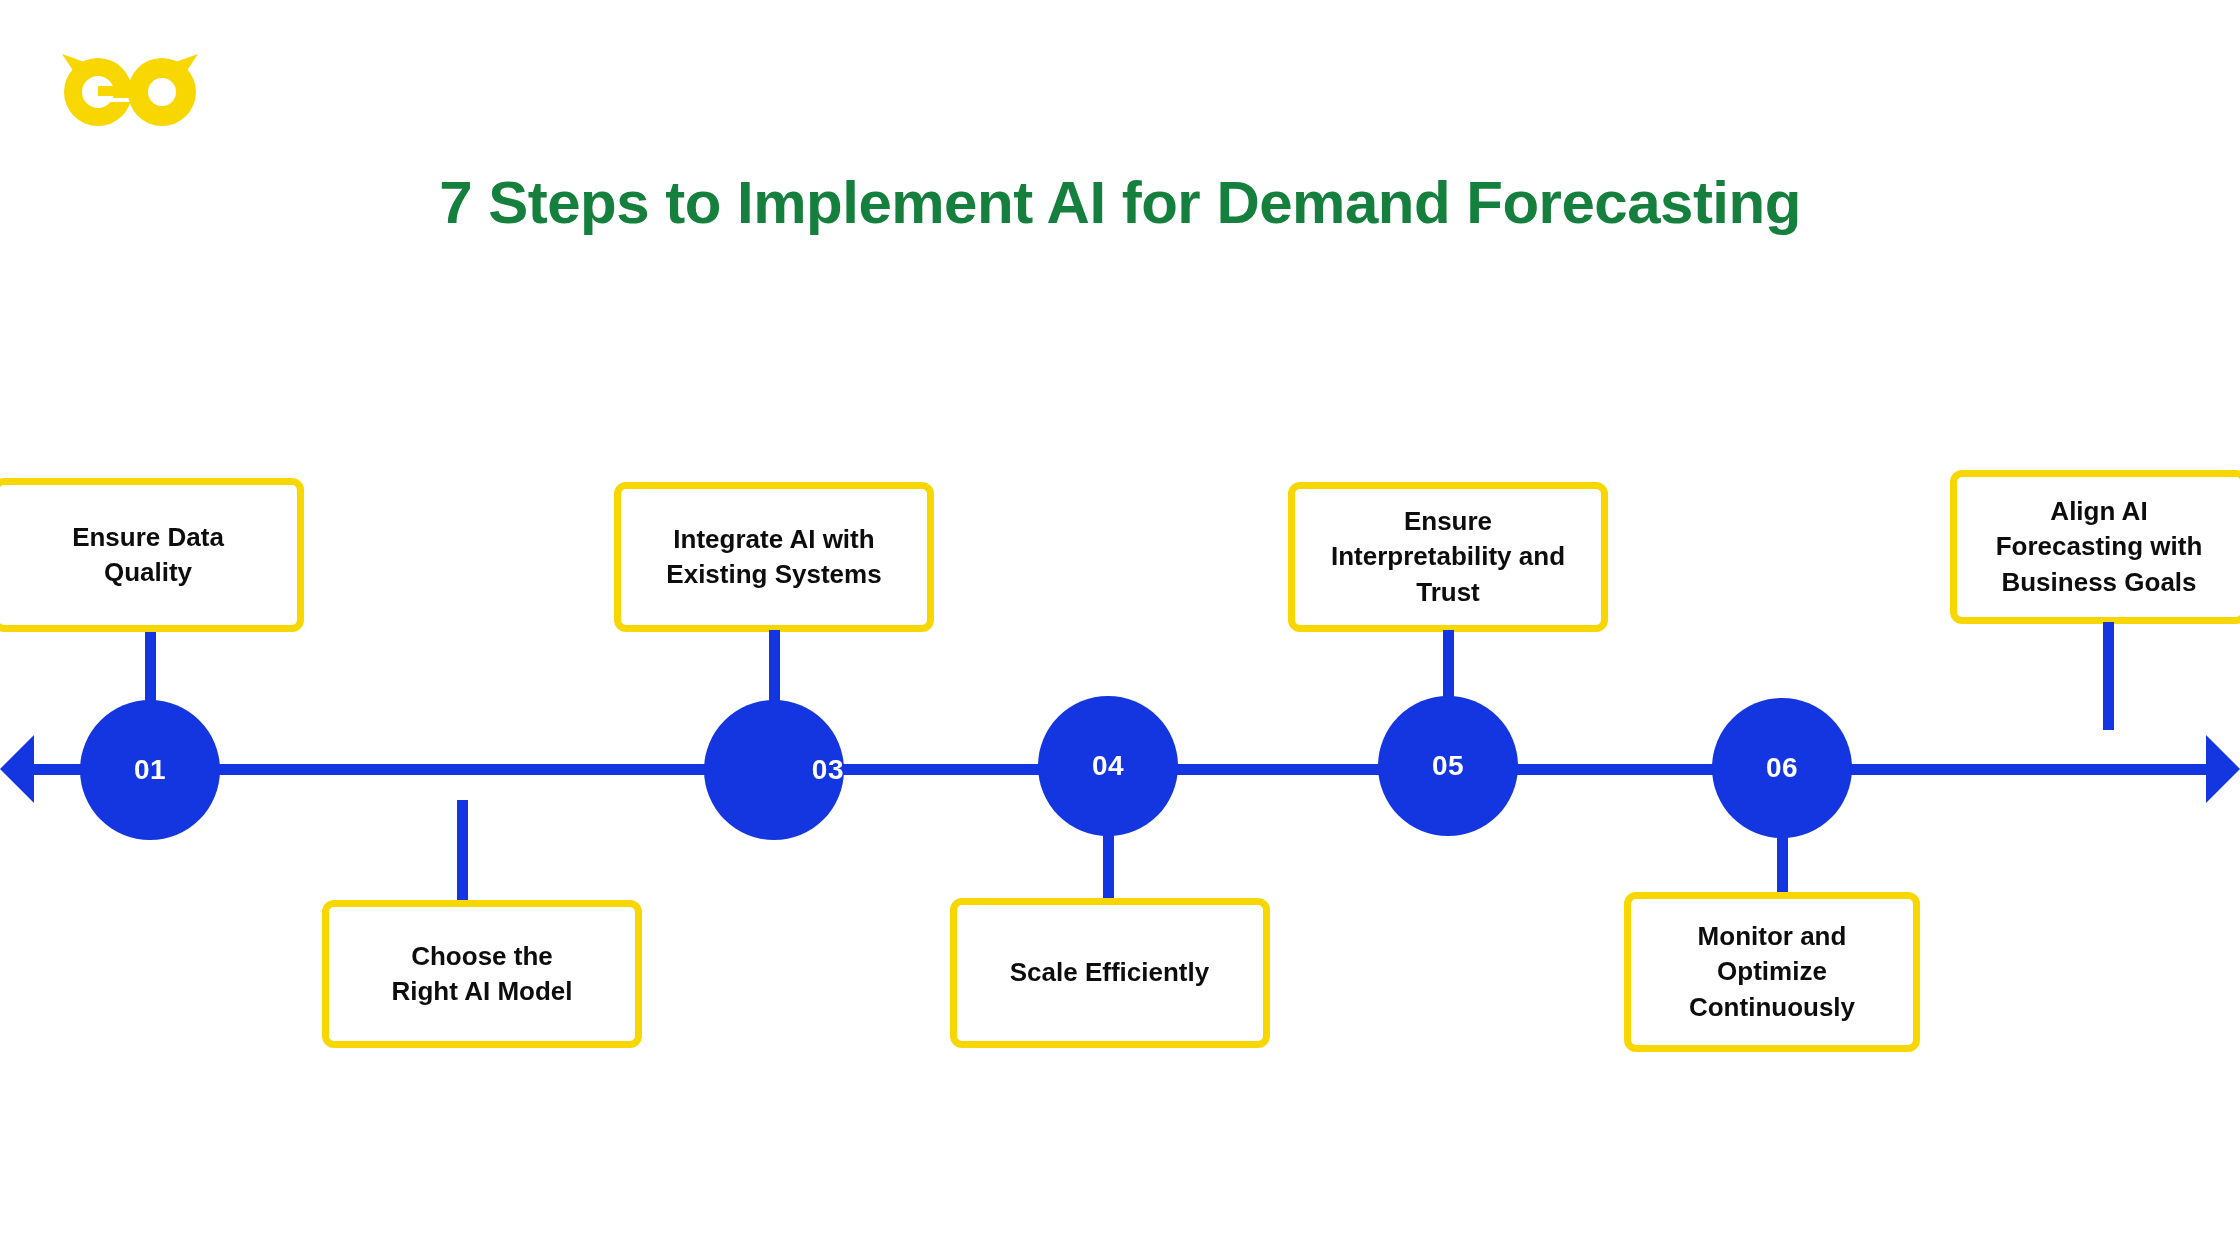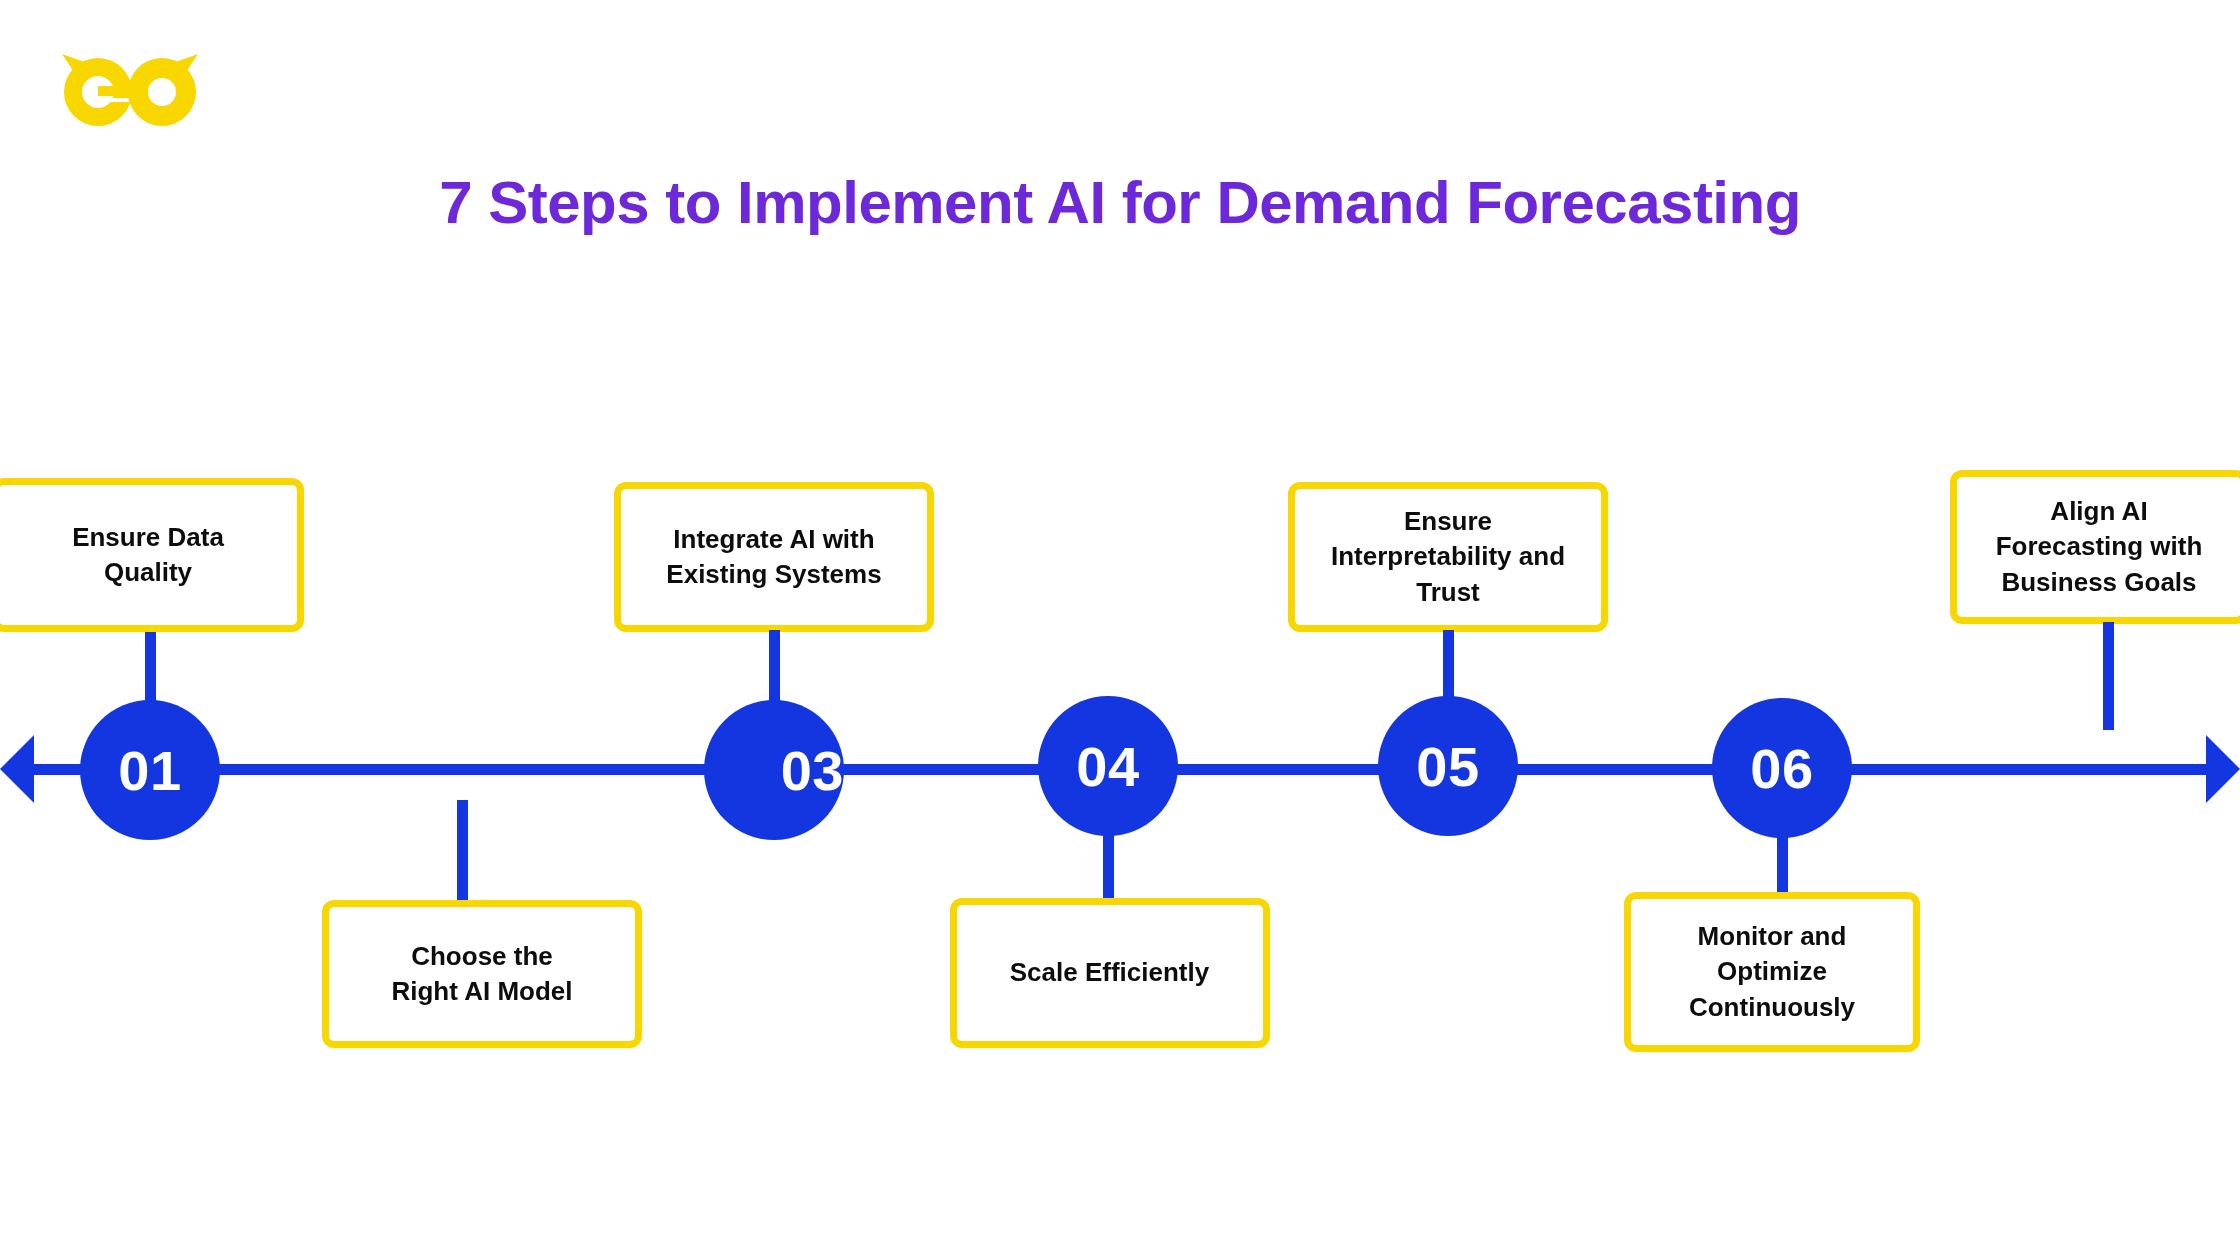--- a/index.html
+++ b/index.html
@@ -31,21 +31,21 @@
   
   #page-title {
     position: absolute;
     left: 0;
     top: 168px;
     width: 2240px;
     text-align: center;
     font-size: 60px;
     font-weight: bold;
     letter-spacing: -0.5px;
-    color: #6d28d9;
+    color: #15803d;
     font-family: "Liberation Sans", sans-serif;
     white-space: nowrap;
   }
 
   
   #axis-line {
     position: absolute;
     left: 14px;
     top: 764px;
     width: 2212px;
@@ -73,21 +73,21 @@
 
   
   .node {
     position: absolute;
     border-radius: 50%;
     background: #1436e0;
     display: flex;
     align-items: center;
     justify-content: center;
     color: #ffffff;
-    font-size: 56px;
+    font-size: 28px;
     font-weight: bold;
     font-family: "Liberation Sans", sans-serif;
     letter-spacing: 0.5px;
   }
 
   
   .stem {
     position: absolute;
     width: 11px;
     background: #1436e0;

